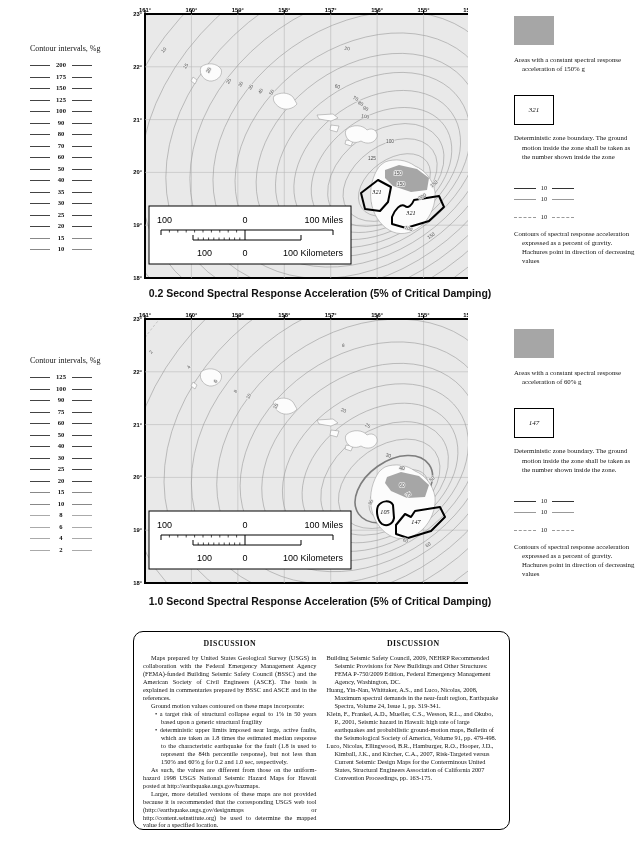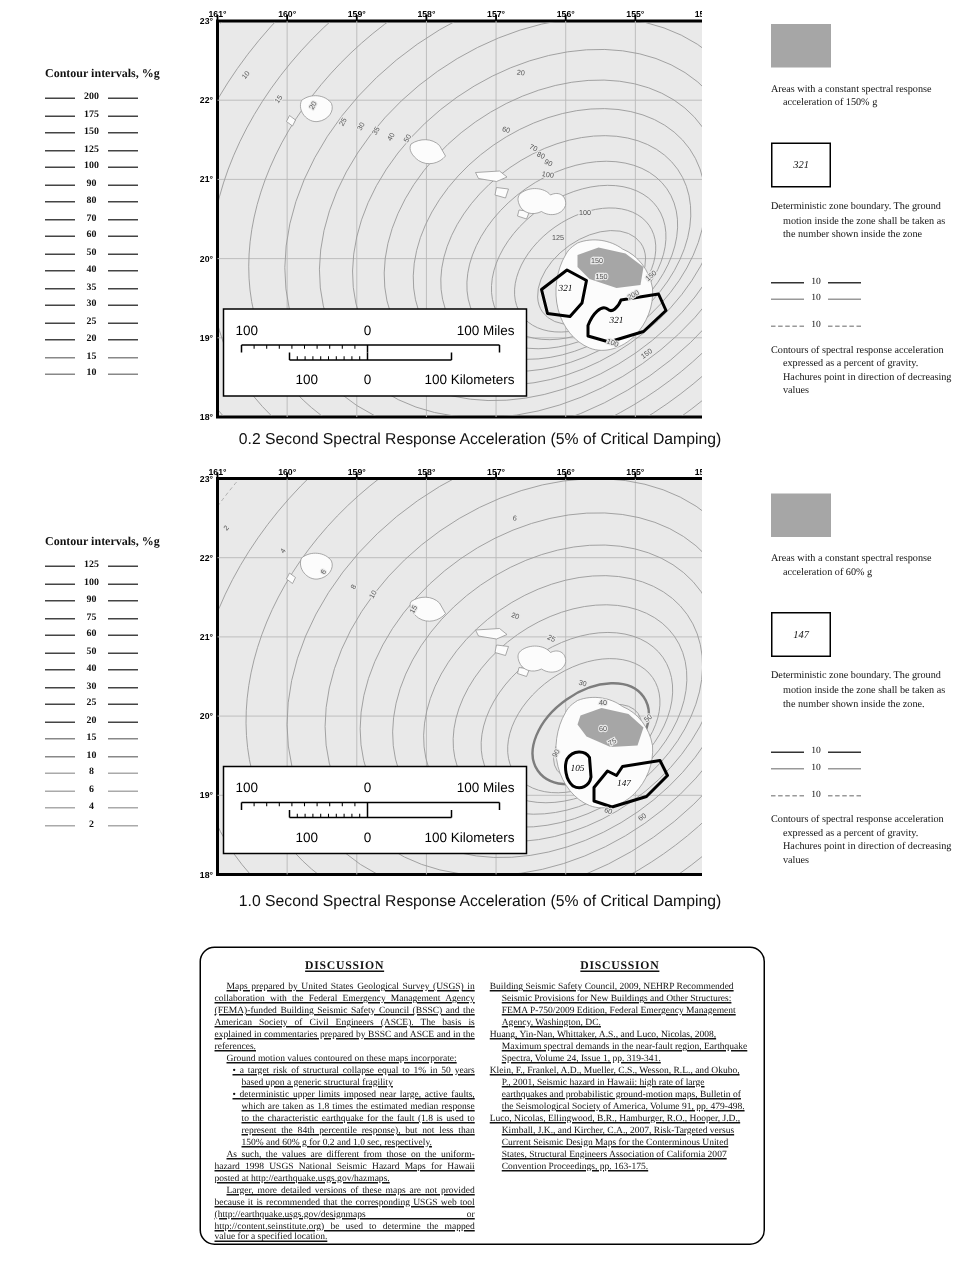--- a/index.html
+++ b/index.html
@@ -1,50 +1,50 @@
 <!DOCTYPE html>
 <html><head>
 <meta charset="utf-8">
 <style>
   html,body{margin:0;padding:0;background:#fff;}
   .page{position:relative;width:643px;height:844px;background:#fff;overflow:hidden;
         font-family:"Liberation Serif",serif;color:#111;}
   
   .ci-legend{position:absolute;left:30px;width:100px;}
-  .ci-title{font-weight:bold;font-size:8px;margin-bottom:7px;white-space:nowrap;}
+  .ci-title{font-weight:normal;font-size:8px;margin-bottom:7px;white-space:nowrap;}
   .ci-row{display:flex;align-items:center;height:11.5px;}
   .ci-line{width:20px;border-top:1.1px solid #444;}
   .ci-val{width:22px;text-align:center;font-size:6.6px;font-weight:bold;line-height:1;}
   .ci-row.light .ci-line{border-top-color:#aaa;}
   .ci-row.mid .ci-line{border-top-color:#888;}
   
   .map-svg{position:absolute;left:133px;width:335px;height:276px;}
   .map-title{position:absolute;left:120px;width:400px;text-align:center;
-             font-family:"Liberation Sans",sans-serif;font-weight:normal;font-size:10.5px;}
+             font-family:"Liberation Sans",sans-serif;font-weight:bold;font-size:10.5px;}
   
   .rl{position:absolute;left:514px;width:124px;font-size:6.8px;line-height:1.35;}
   .rl-swatch{width:40px;height:29px;margin-bottom:10px;}
   .rl-cap{padding-left:8px;text-indent:-8px;}
   .rl-cap.c1{margin-bottom:22px;}
   .rl-cap.c2{margin-bottom:22px;}
   .rl-zonebox{width:38px;height:28px;border:1.6px solid #000;background:#fff;
               display:flex;align-items:center;justify-content:center;margin-bottom:8px;}
   .zone-num{font-style:italic;font-size:7px;}
   .rl-samples{margin-bottom:6px;}
   .rl-srow{display:flex;align-items:center;height:11px;}
   .rl-sline{width:22px;border-top:1.2px solid #333;}
   .rl-srow.thin .rl-sline{border-top-width:1px;border-top-color:#999;}
   .rl-srow.hach{margin-top:7px;}
   .rl-srow.hach .rl-sline{border-top:1px dashed #999;}
   .rl-sval{width:16px;text-align:center;font-size:6.4px;line-height:1;}
   
   .notes{position:absolute;left:133px;top:631px;width:377px;height:199px;
          border:1px solid #000;border-radius:10px;display:flex;box-sizing:border-box;
          padding:7px 9px;gap:10px;}
-  .notes-col{flex:1;font-size:6.35px;line-height:1.26;text-align:justify;text-decoration:underline;}
+  .notes-col{flex:1;font-size:6.35px;line-height:1.26;text-align:justify;}
   .notes-h{text-align:center;font-weight:bold;font-size:7.8px;letter-spacing:.5px;margin-bottom:5px;}
   .disc-p{text-indent:8px;}
   .disc-b{margin-left:12px;padding-left:6px;text-indent:-6px;}
   .ref-item{padding-left:8px;text-indent:-8px;text-align:left;}
 </style>
 </head>
 <body>
 
 <div class="page">
 

